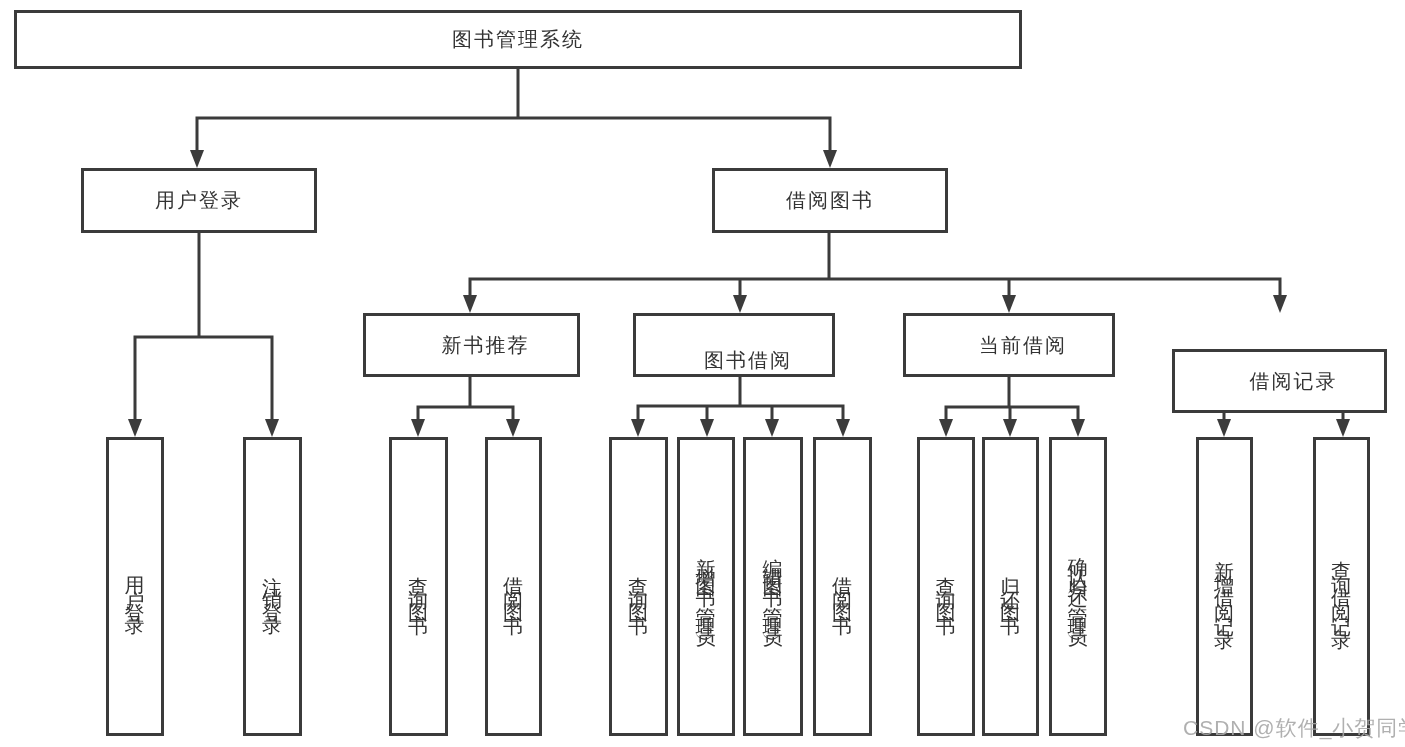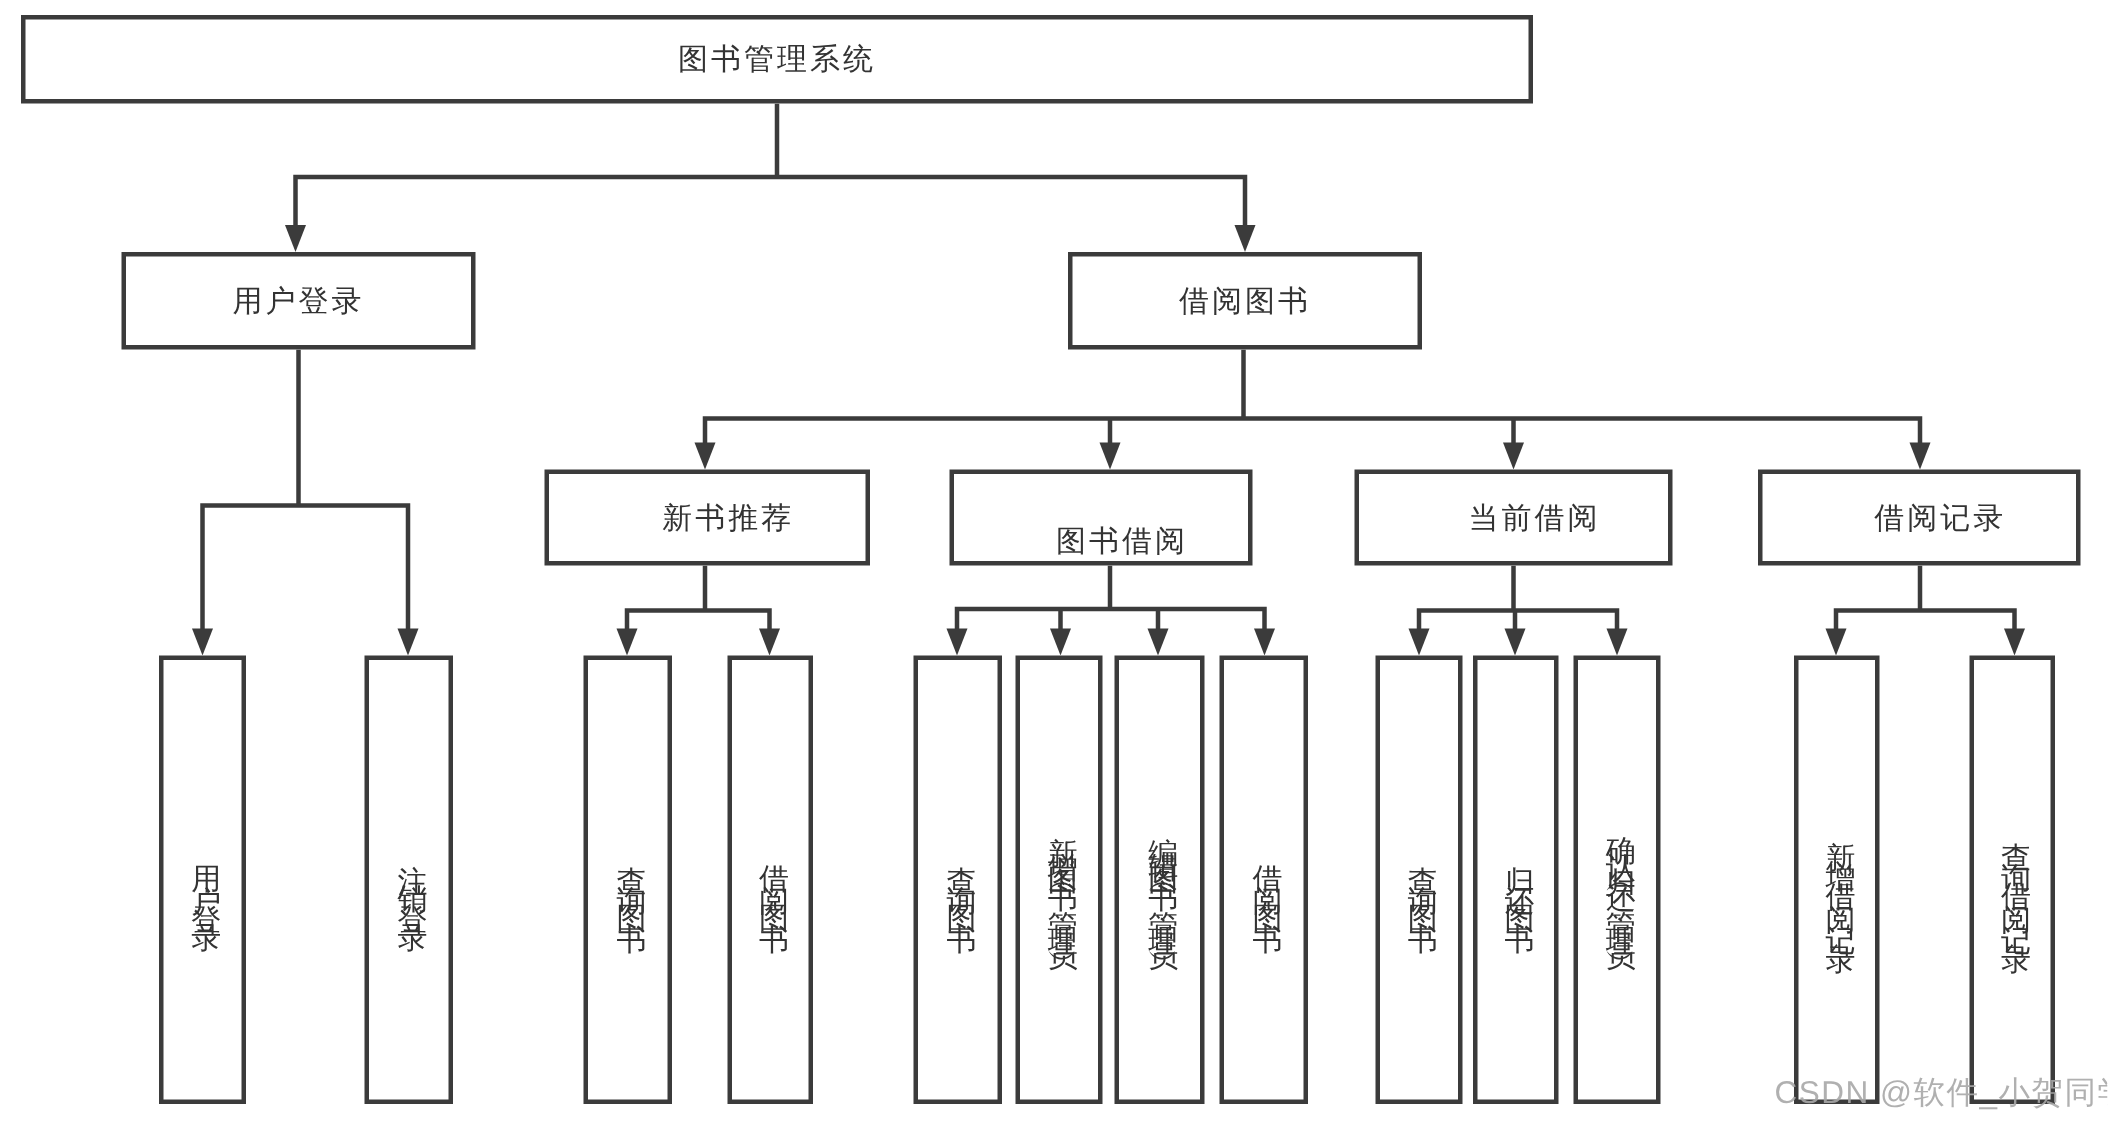--- a/index.html
+++ b/index.html
@@ -27,31 +27,30 @@
     box-sizing: border-box;
     border: 3px solid #3b3b3b;
     background: #ffffff;
     display: flex;
     align-items: center;
     justify-content: center;
     color: #333333;
     font-size: 20px;
     letter-spacing: 2px;
     white-space: nowrap;
-    font-family: Liberation Mono, monospace;
   }
   
   .n-root { left: 14px;  top: 10px;  width: 1008px; height: 59px; }
   .n-l2a  { left: 81px;  top: 168px; width: 236px;  height: 65px; }
   .n-l2b  { left: 712px; top: 168px; width: 236px;  height: 65px; }
   .n-l3   { top: 313px;  height: 64px; padding-left: 28px; }
   .n-l3a  { left: 363px;  width: 217px; }
   .n-l3b  { left: 633px;  width: 202px; align-items: flex-end; }
   .n-l3c  { left: 903px;  width: 212px; }
-  .n-l3d  { left: 1172px; width: 215px; }
+  .n-l3d  { left: 1172px; width: 215px; margin-top: 36px; }
   
   .leaf { top: 437px; height: 299px; }
   .leaf span {
     writing-mode: vertical-rl;
     text-orientation: mixed;
     letter-spacing: 13px;
     line-height: 1;
   }
   .leaf.v6 span { letter-spacing: 14px; }
   .leaf.v9 span { letter-spacing: 10px; }

